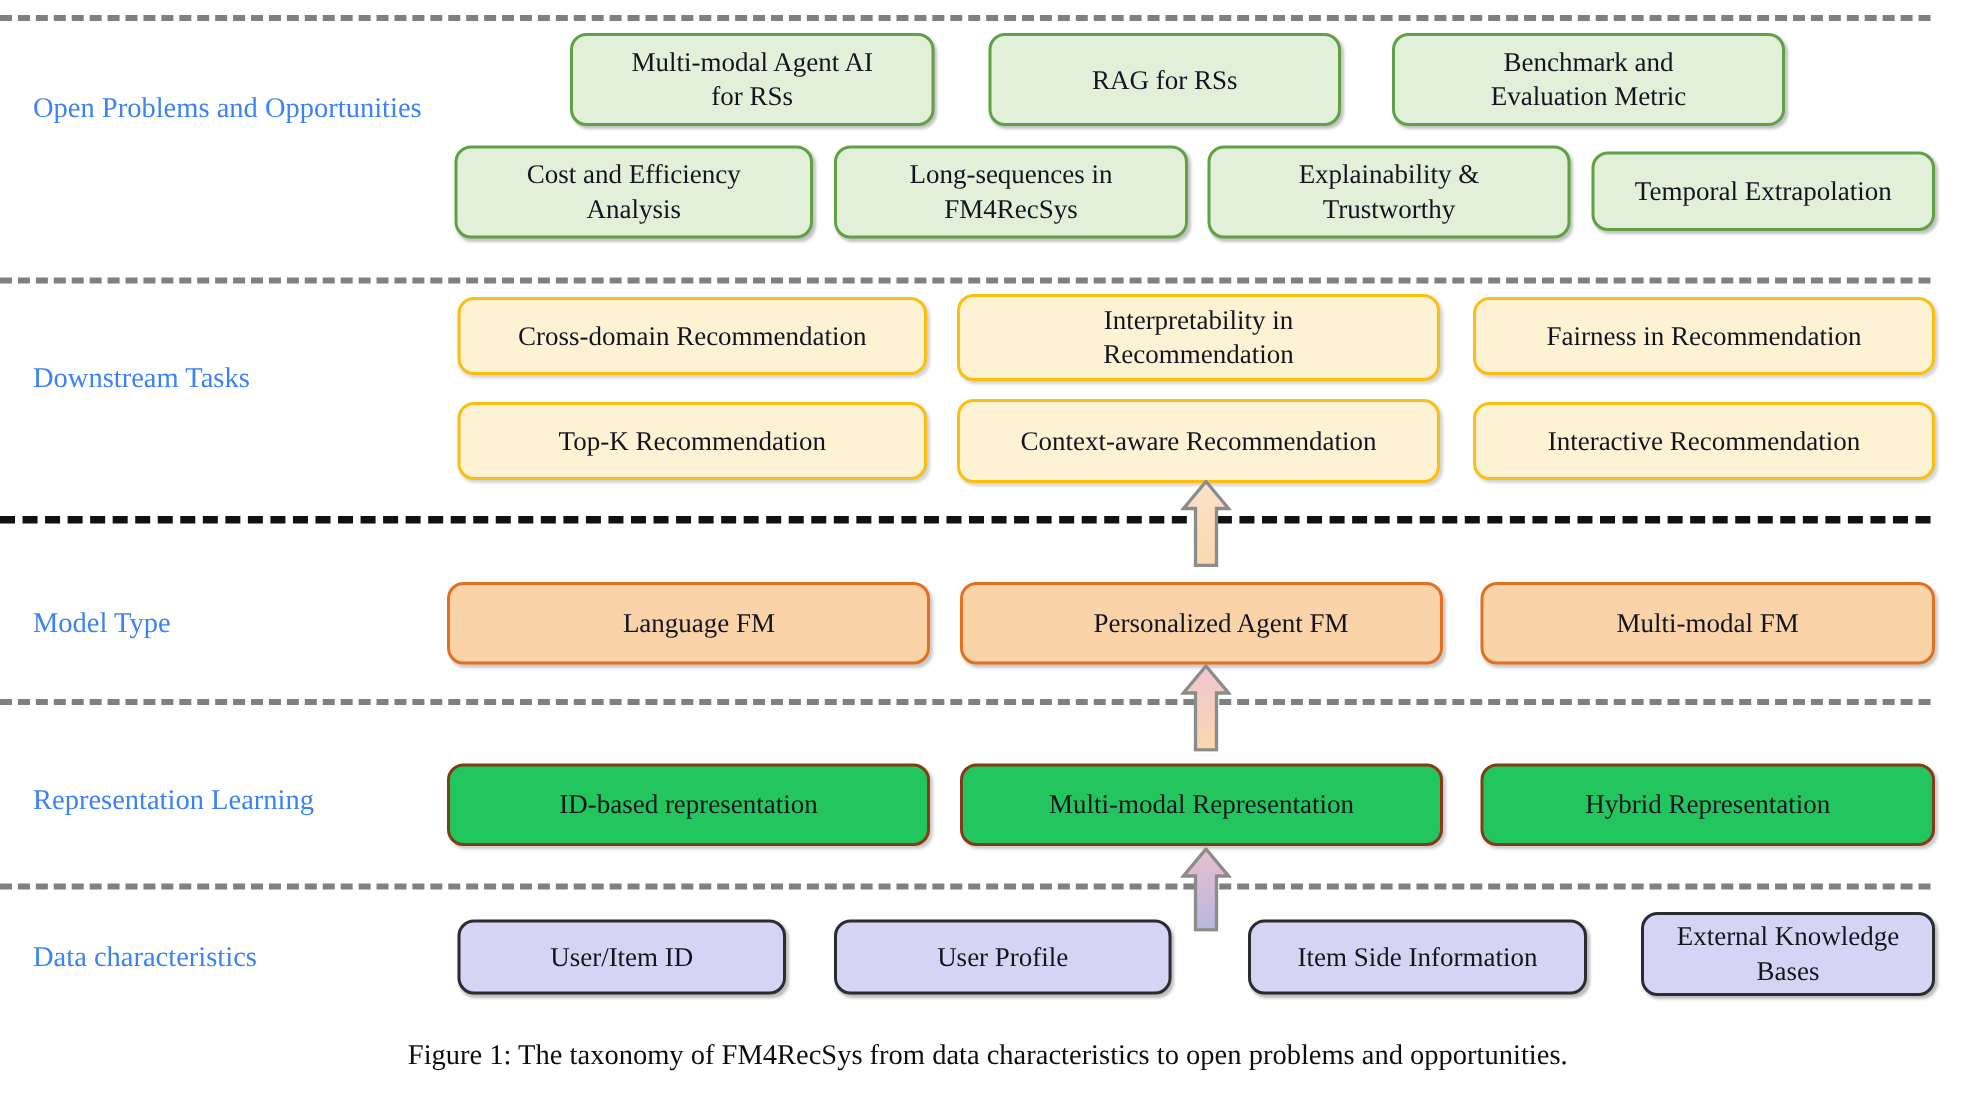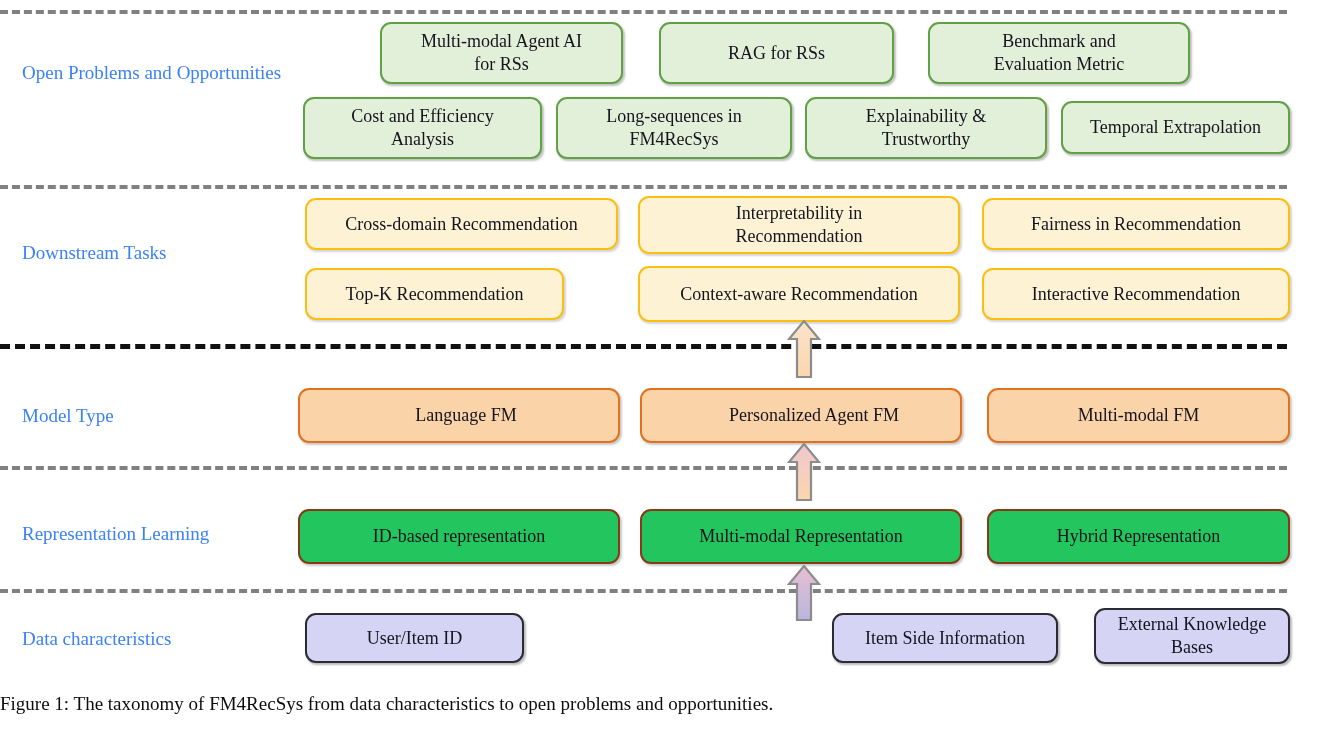--- a/index.html
+++ b/index.html
@@ -91,20 +91,21 @@
     width: 34px;
   }
   .up-arrow svg { display: block; width: 100%; height: 100%; }
 
   
   .caption {
     position: absolute;
     left: 0;
     top: 693px;
     width: 1317px;
+    text-align: center;
     font-size: 19px;
     color: #0d0d0d;
   }
 </style>
 </head>
 <body>
 
 <div id="figure">
 
   <div class="divider" style="top:10px;"></div>
@@ -174,21 +175,21 @@
       <span>Interpretability in</span>
       <span>Recommendation</span>
     </div>
   </div>
   <div class="node n-yellow" style="left:982px; top:198px; width:308px; height:52px;">
     <div>
       <span>Fairness in Recommendation</span>
     </div>
   </div>
 
-  <div class="node n-yellow" style="left:305px; top:268px; width:259px; height:52px;">
+  <div class="node n-yellow" style="left:305px; top:268px; width:313px; height:52px;">
     <div>
       <span>Top-K Recommendation</span>
     </div>
   </div>
   <div class="node n-yellow" style="left:638px; top:266px; width:322px; height:56px;">
     <div>
       <span>Context-aware Recommendation</span>
     </div>
   </div>
   <div class="node n-yellow" style="left:982px; top:268px; width:308px; height:52px;">
@@ -263,20 +264,25 @@
       </defs>
       <polygon points="17,1 32,19 24,19 24,55 10,55 10,19 2,19" fill="url(#gradC)" stroke="#8c8c8c" stroke-width="2.2"></polygon>
     </svg>
   </div>
 
   <div class="node n-purple" style="left:305px; top:613px; width:219px; height:50px;">
     <div>
       <span>User/Item ID</span>
     </div>
   </div>
+  <div class="node n-purple" style="left:556px; top:613px; width:225px; height:50px;">
+    <div>
+      <span>User Profile</span>
+    </div>
+  </div>
   <div class="node n-purple" style="left:832px; top:613px; width:226px; height:50px;">
     <div>
       <span>Item Side Information</span>
     </div>
   </div>
   <div class="node n-purple" style="left:1094px; top:608px; width:196px; height:56px;">
     <div>
       <span>External Knowledge</span>
       <span>Bases</span>
     </div>

